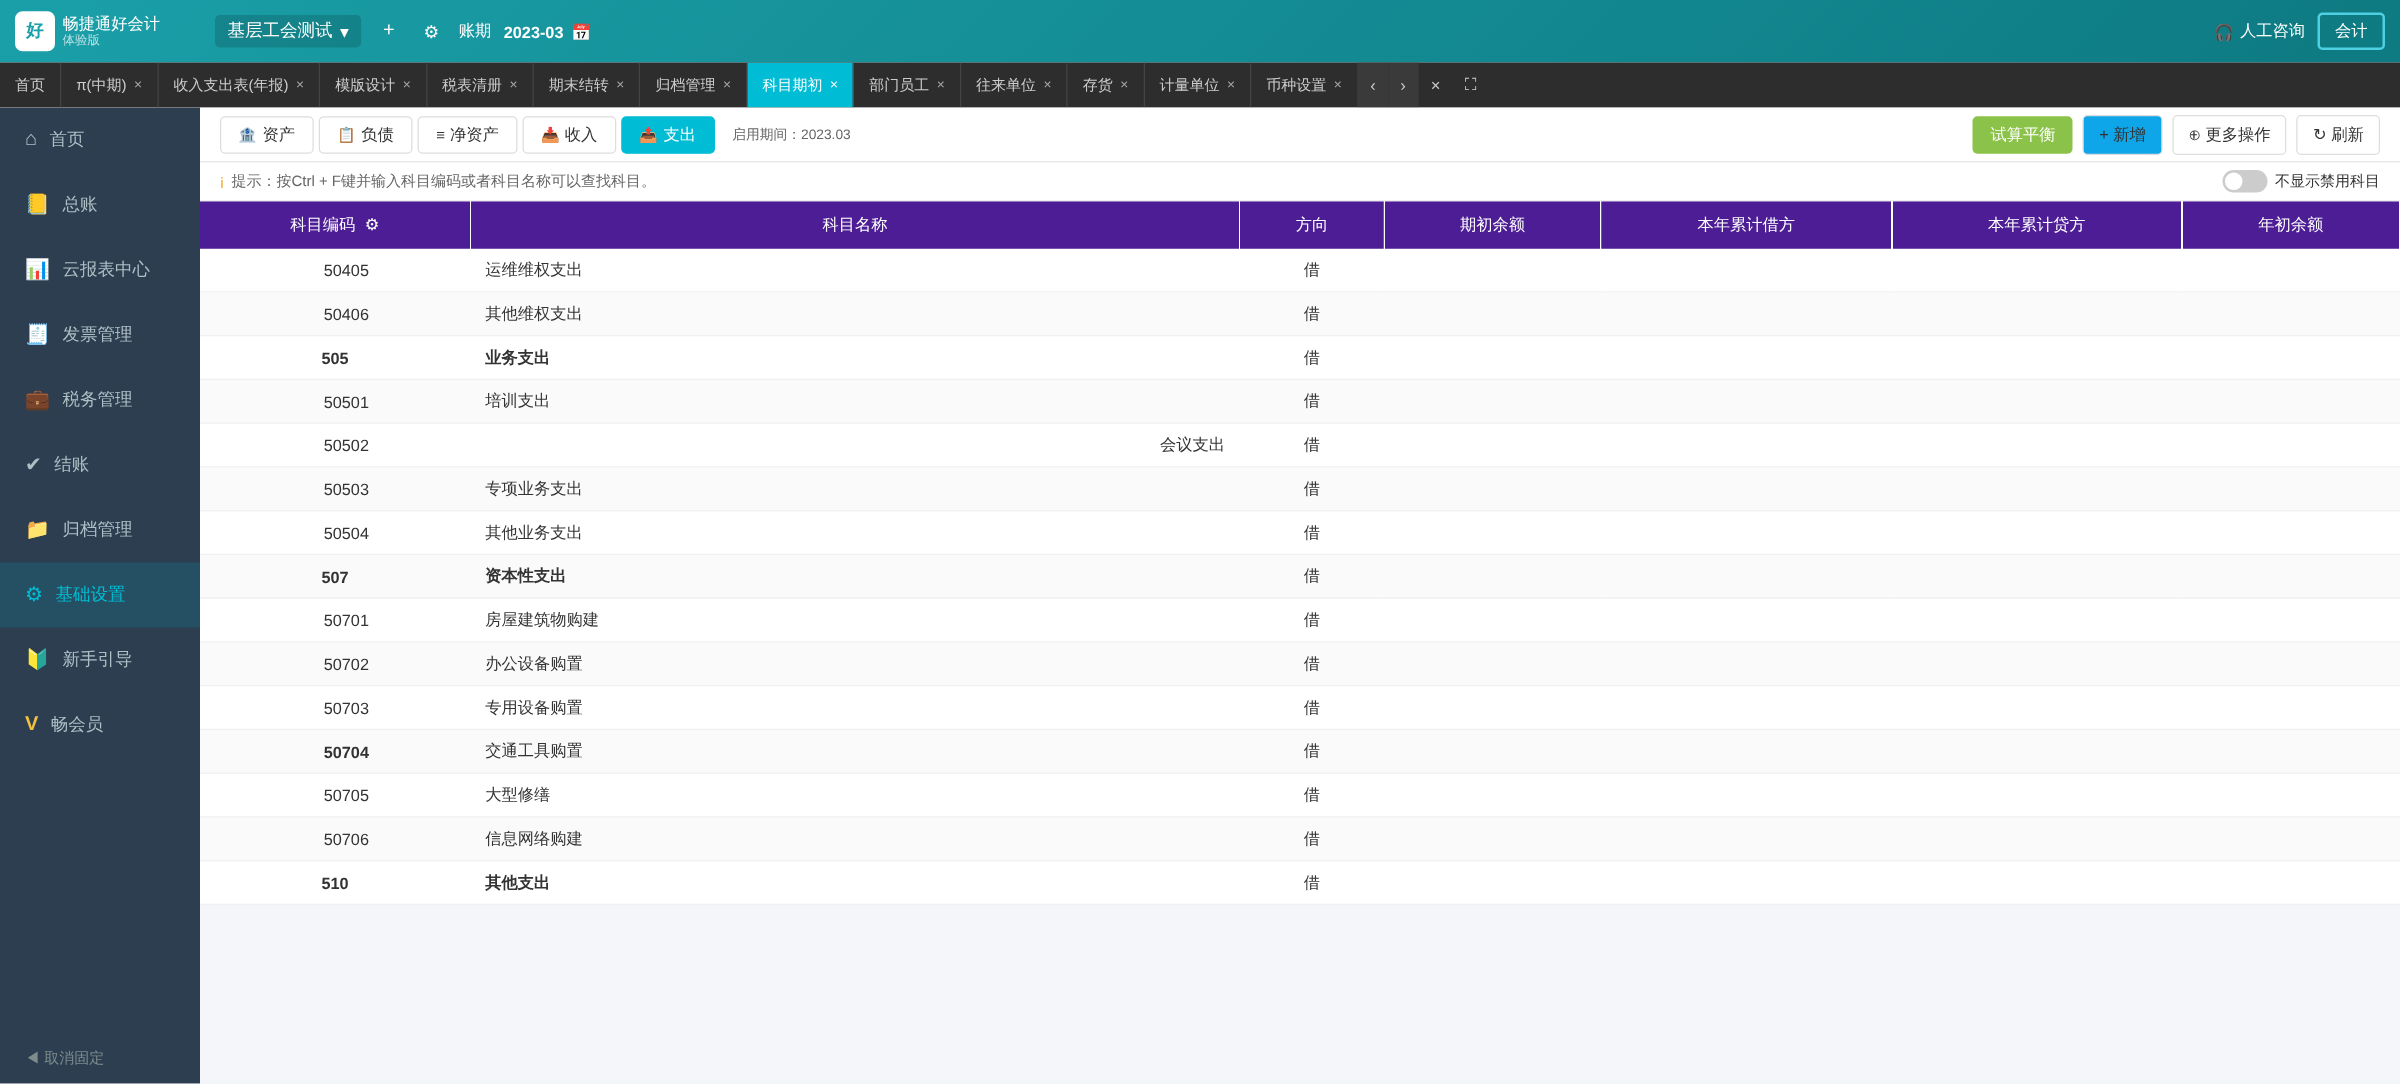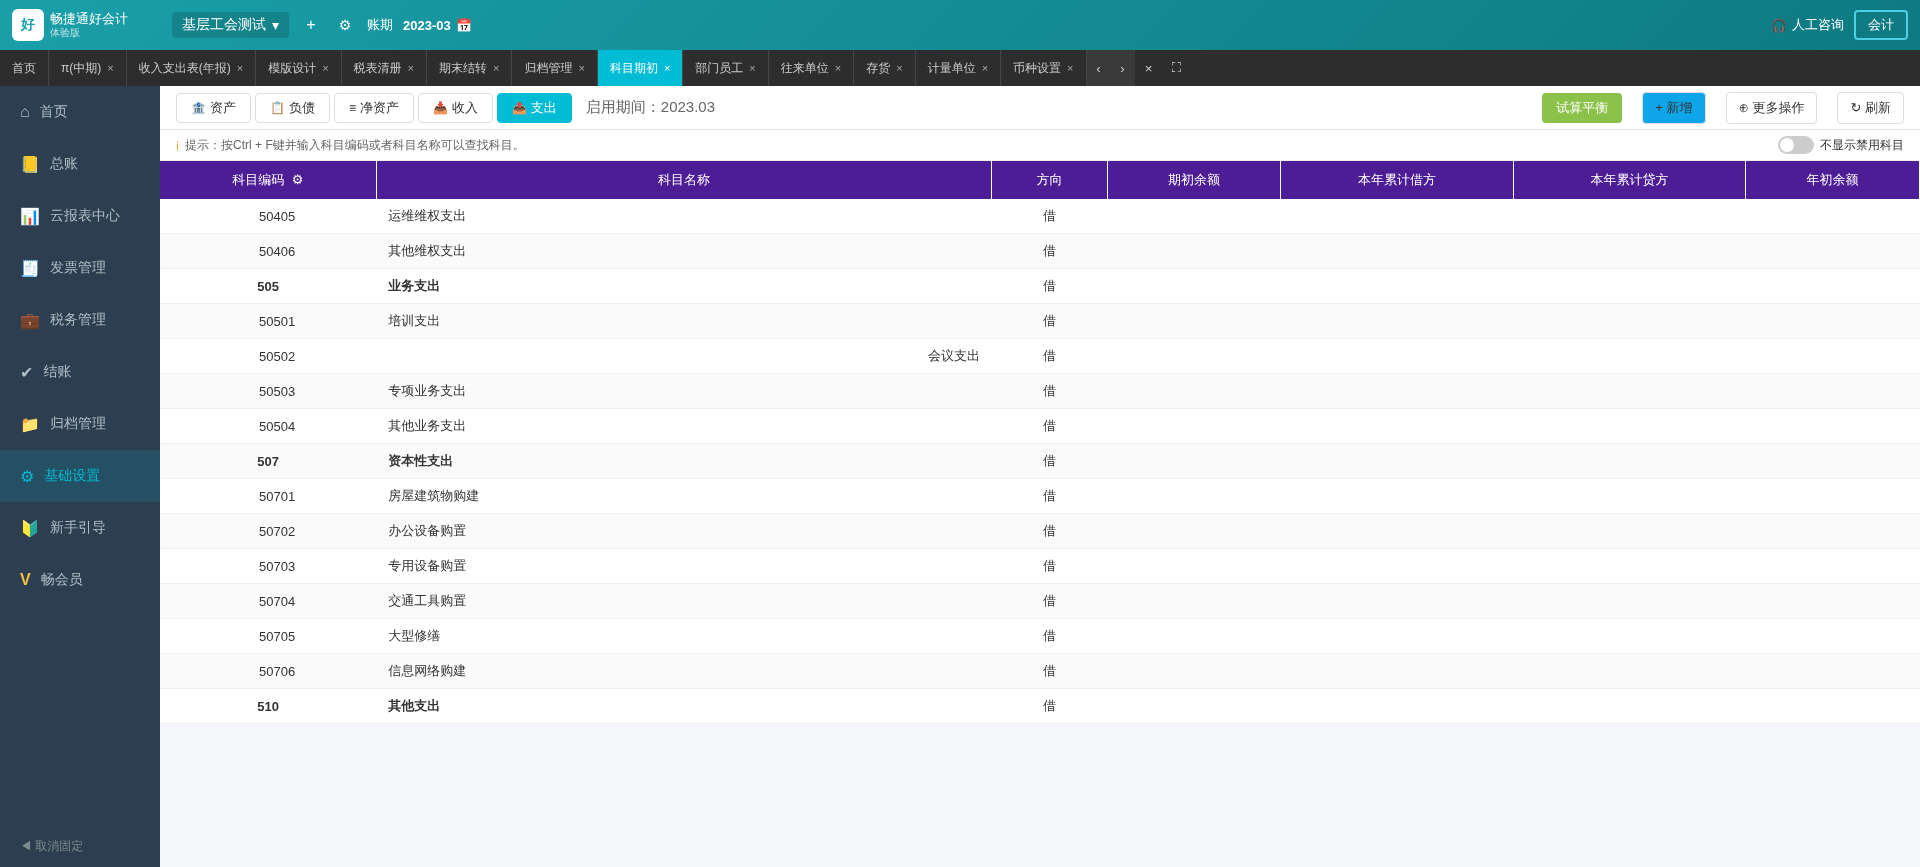--- a/index.html
+++ b/index.html
@@ -150,24 +150,24 @@
       border: 1px solid #ddd;
       border-radius: 4px;
       cursor: pointer; font-size: 13px;
       background: #fff; color: #333;
     }
     .sub-tab.active {
       background: #00bcd4; color: #fff; border-color: #00bcd4;
     }
     .sub-tab .tab-icon { font-size: 12px; }
     .period-label {
-      margin-left: 10px; color: #666; font-size: 15px;
+      margin-left: 10px; color: #666; font-size: 11px;
     }
     .toolbar-right {
-      margin-left: auto; display: flex; align-items: center; gap: 20px;
+      margin-left: auto; display: flex; align-items: center; gap: 8px;
     }
     .btn-calc {
       background: #8bc34a; color: #fff; border: none;
       padding: 6px 14px; border-radius: 4px; cursor: pointer; font-size: 13px;
     }
     .btn-add {
       background: #0ea5e9; color: #333; border: 1px solid #ddd;
       padding: 6px 12px; border-radius: 4px; cursor: pointer; font-size: 13px;
       display: flex; align-items: center; gap: 4px;
     }
@@ -558,21 +558,21 @@
             <tr>
               <td style="padding-left: 30px;">50703</td>
               <td style="text-align: left;">专用设备购置</td>
               <td>借</td>
               <td></td>
               <td></td>
               <td></td>
               <td></td>
             </tr>
             <tr>
-              <td style="padding-left: 30px;">50704</td>
+              <td style="padding-left: 30px; font-weight: bold;">50704</td>
               <td style="text-align: left;">交通工具购置</td>
               <td>借</td>
               <td></td>
               <td></td>
               <td></td>
               <td></td>
             </tr>
             <tr>
               <td style="padding-left: 30px;">50705</td>
               <td style="text-align: left;">大型修缮</td>

